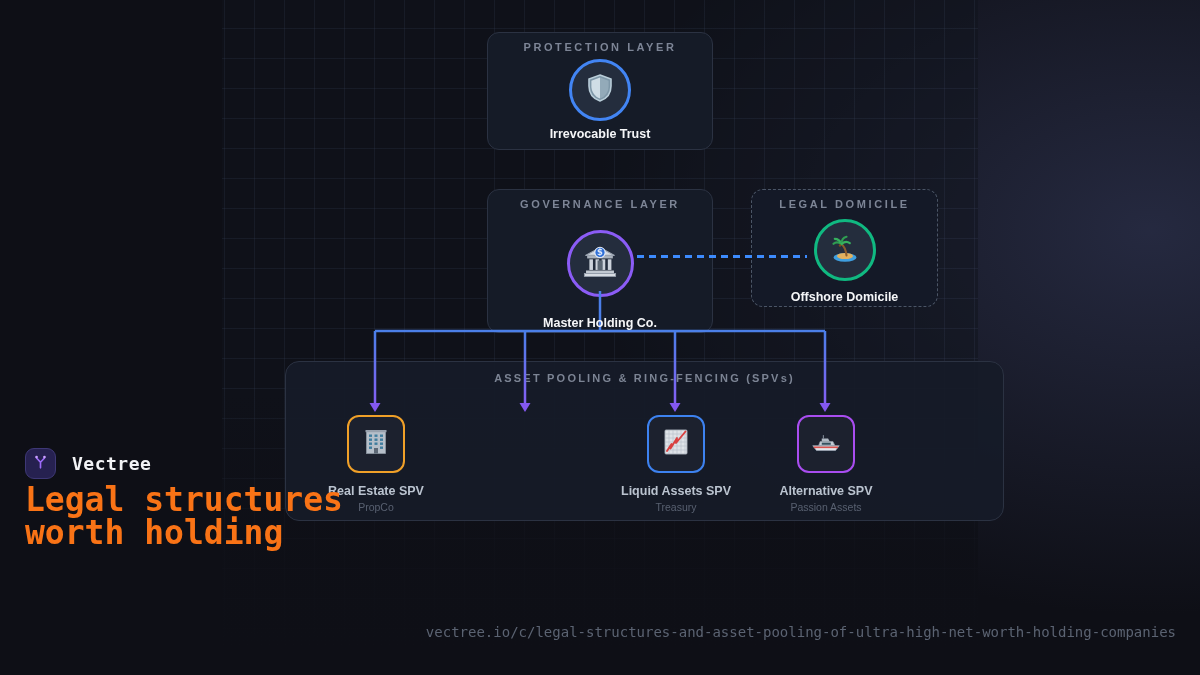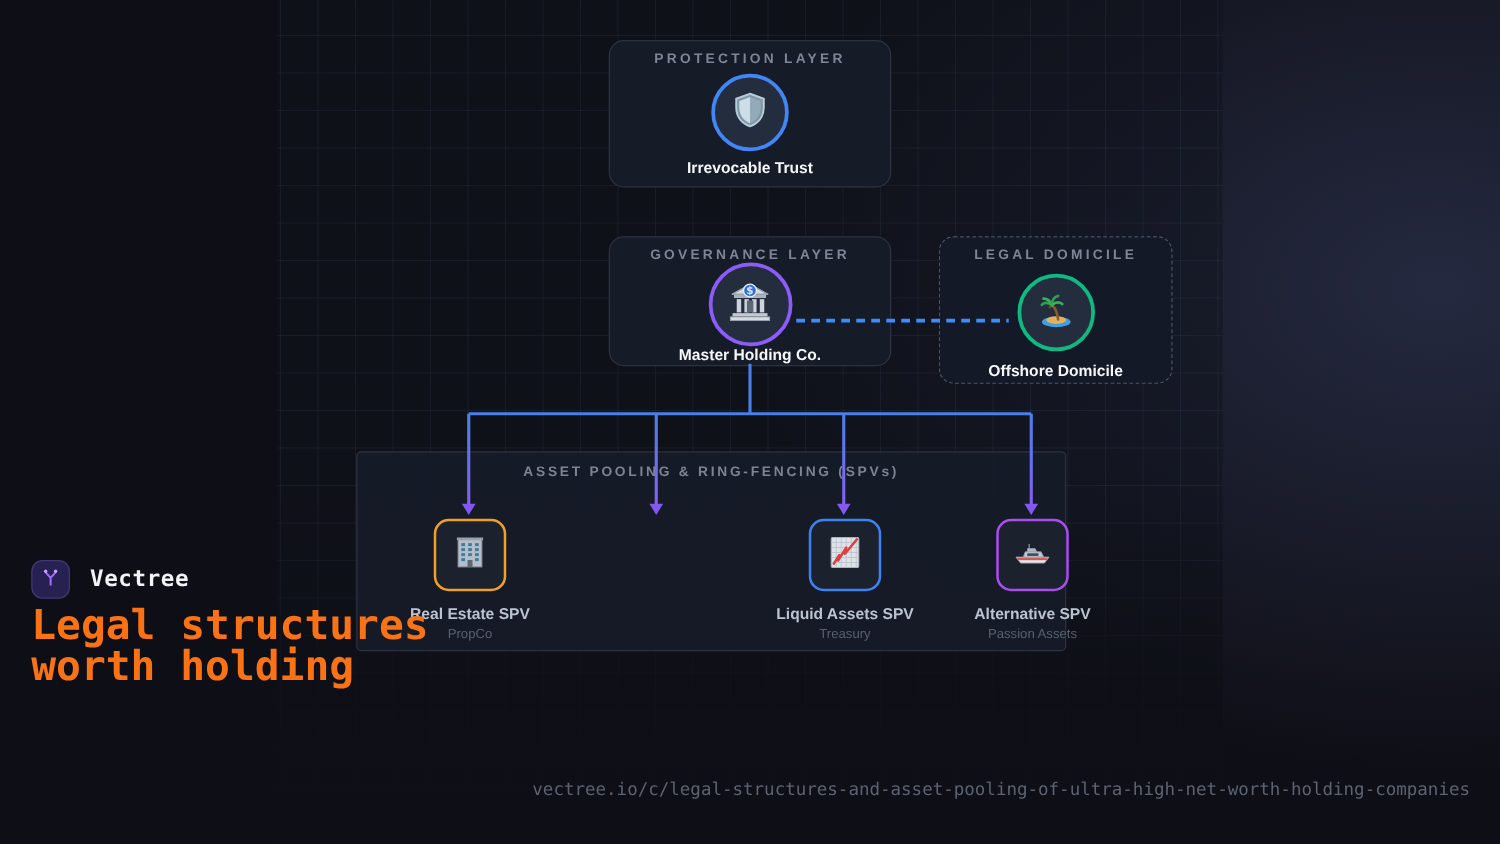--- a/index.html
+++ b/index.html
@@ -37,21 +37,21 @@
     border-radius:12px;
     display:flex; flex-direction:column; align-items:center;
     justify-content:space-between;
     padding:8px 10px 8px;
   }
   .layer-box.dashed {
     background:#141927;
     border:1.5px dashed #4b5566;
   }
   .box-protection { left:487px; top:32px;  width:226px; height:118px; }
-  .box-governance { left:487px; top:189px; width:226px; height:104px; padding-bottom:2px; }
+  .box-governance { left:487px; top:189px; width:226px; height:144px; padding-bottom:2px; }
   .box-domicile   { left:751px; top:189px; width:187px; height:118px; padding-bottom:2px; }
 
   .layer-title {
     font-size:11px; font-weight:bold; letter-spacing:2.6px;
     color:#7d8596; white-space:nowrap;
   }
   .node-circle {
     border-radius:50%;
     background:#242d3d;
     border:3px solid var(--accent,#3b82f6);
@@ -60,24 +60,24 @@
   }
   .circle-62 { width:62px; height:62px; }
   .circle-67 { width:67px; height:67px; }
   .node-label {
     position:relative; z-index:7;
     font-size:12.5px; font-weight:bold; color:#f5f6f8; white-space:nowrap;
   }
 
   
   .spv-container {
-    position:absolute; left:285px; top:361px; width:568px; height:160px;
+    position:absolute; left:285px; top:361px; width:719px; height:160px;
     background:rgba(22,27,40,0.92);
     border:1px solid #2b3242;
-    border-radius:4px;
+    border-radius:14px;
   }
   .spv-title {
     position:absolute; top:10px; left:0; right:0; text-align:center;
     font-size:11px; font-weight:bold; letter-spacing:2.2px; color:#7c8494;
   }
   .spv-item {
     position:absolute; top:53px; width:150px;
     display:flex; flex-direction:column; align-items:center;
   }
   .spv-square {

